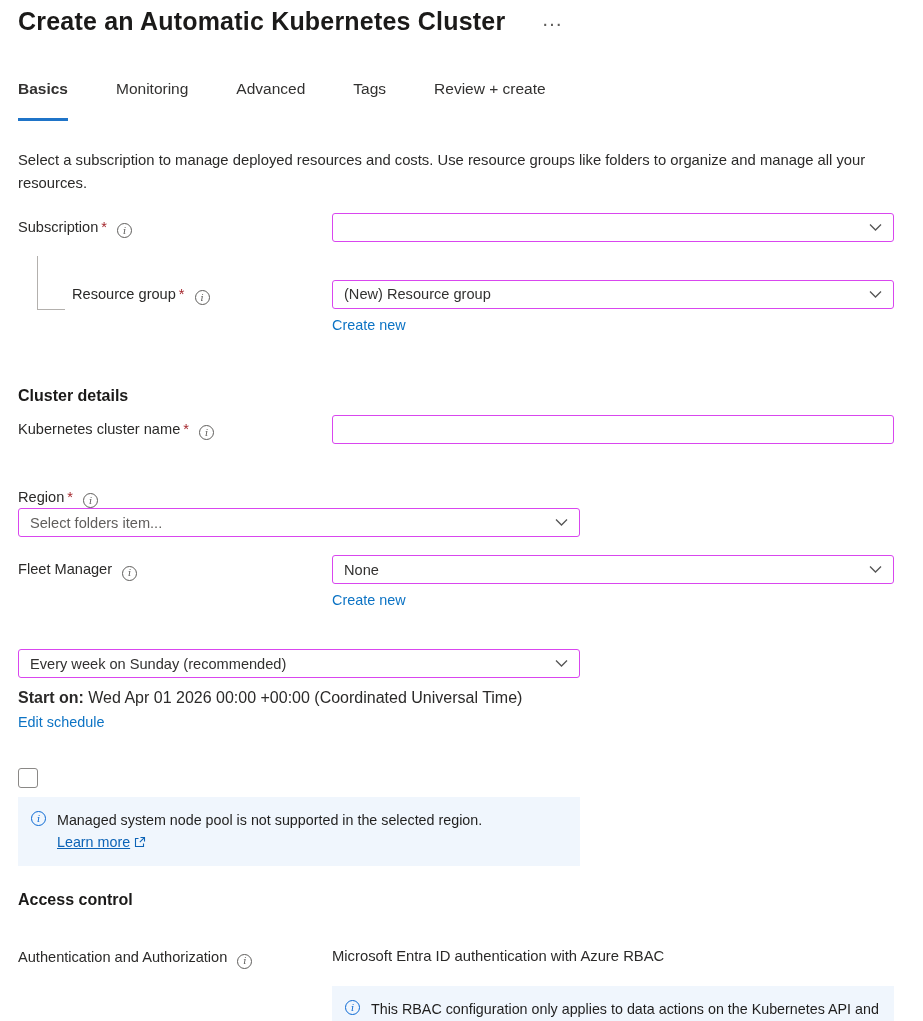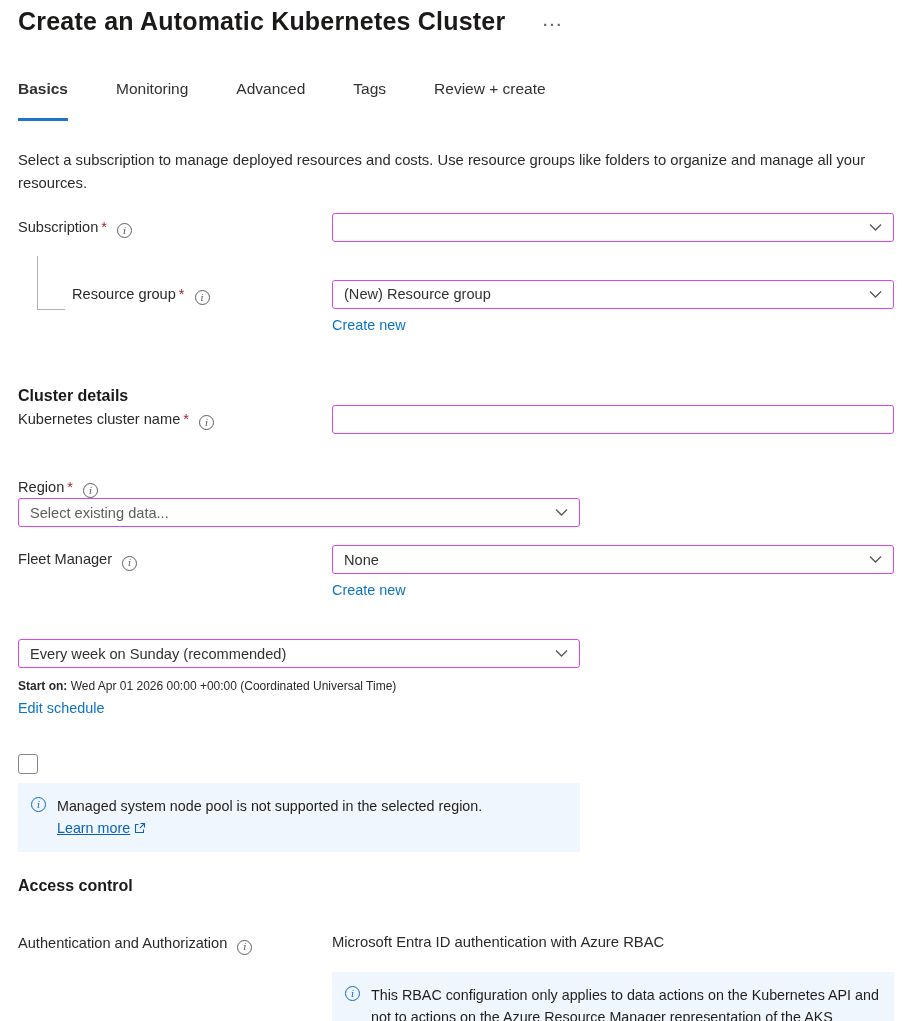--- a/index.html
+++ b/index.html
@@ -34,21 +34,21 @@
   .field-box { height:29px; border:1px solid #d946ef; border-radius:3px; background:#fff;
     display:flex; align-items:center; justify-content:space-between;
     padding:0 11px; font-size:14.6px; color:#323130; cursor:pointer; }
   .field-box.textinput { cursor:text; }
   .placeholder { color:#605e5c; }
   .chev { flex:0 0 auto; margin-left:8px; }
   a.link { color:#0c73c4; text-decoration:none; font-size:14.4px; cursor:pointer; }
   .create-new { margin-top:7px; }
   .section-heading { font-size:16px; font-weight:700; color:#1b1a19; }
 
-  .start-on { margin-top:11px; font-size:12px; color:#2b2a29; }
+  .start-on { margin-top:11px; font-size:16px; color:#2b2a29; }
   .start-on b { font-weight:700; }
   .edit-link { margin-top:6px; }
 
   
   .checkbox { width:20px; height:20px; border:1px solid #8a8886; border-radius:3px;
     background:#fff; cursor:pointer; }
 
   
   .banner { background:#f0f6fd; display:flex; padding:13px 12px 13px 13px; gap:11px;
     font-size:14.3px; line-height:1.5; color:#201f1e; }
@@ -57,21 +57,21 @@
   .ext-icon { display:inline-block; vertical-align:-1px; margin-left:4px; }
 
   .indent-label { padding-left:54px; }
   .connector { position:absolute; left:19px; top:-24px; width:28px; height:54px;
     border-left:1px solid #b3b0ad; border-bottom:1px solid #b3b0ad; }
 
   
   .row-subscription { margin-top:18px; }
   .row-resource-group { margin-top:38px; }
   .heading-cluster { margin-top:53px; }
-  .row-name { }
+  .row-name { margin-top:10px; }
   .row-region { margin-top:39px;flex-direction:column; }
   .row-fleet { margin-top:18px; }
   .row-scheduler { margin-top:40px; }
   .row-nodepool { margin-top:37px; }
   .row-nodepool .banner { margin-top:9px; }
   .heading-access { margin-top:25px; }
   .row-auth { margin-top:34px; }
   .row-auth .auth-value { font-size:14.8px; color:#2b2a29; padding-top:5px; }
   .row-auth .banner { margin-top:22px; }
   .nodepool-label-text { display:inline-block; max-width:242px; }
@@ -142,21 +142,21 @@
     </div>
   </div>
 
   <div class="form-row row-region">
     <div class="label-col">
       <span>Region</span><span class="required">*</span>
       <span class="info-circle">i</span>
     </div>
     <div class="control-col">
       <div class="field-box">
-        <span class="placeholder">Select existing data...</span>
+        <span class="placeholder">Select folders item...</span>
         <svg class="chev" width="13" height="9" viewBox="0 0 13 9">
             <path d="M1 1.5 L6.5 7 L12 1.5" fill="none" stroke="#555" stroke-width="1.3"></path>
           </svg>
       </div>
     </div>
   </div>
 
   <div class="form-row row-fleet">
     <div class="label-col">
       <span>Fleet Manager</span>

